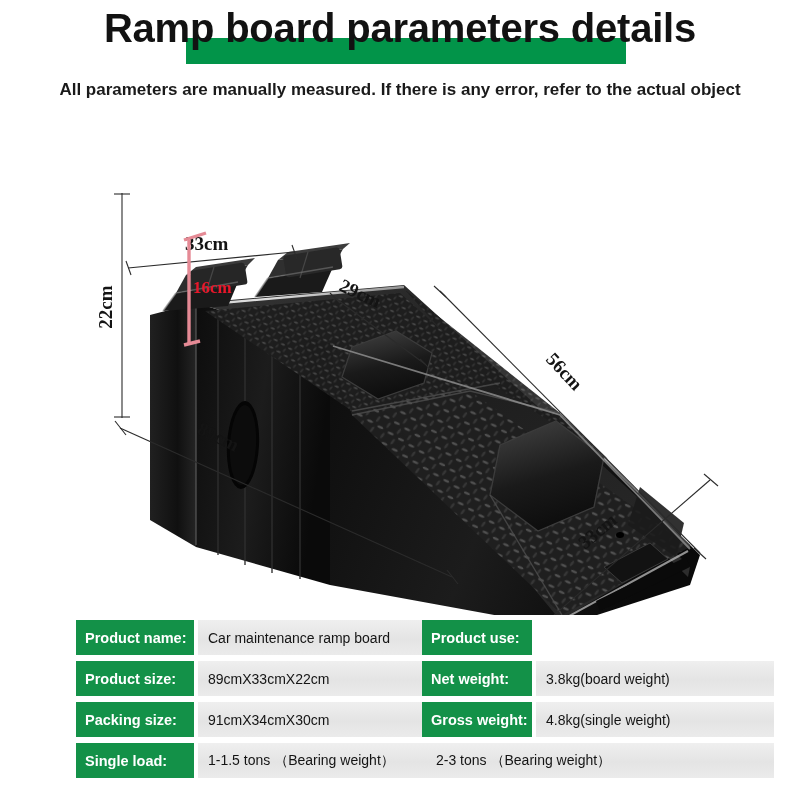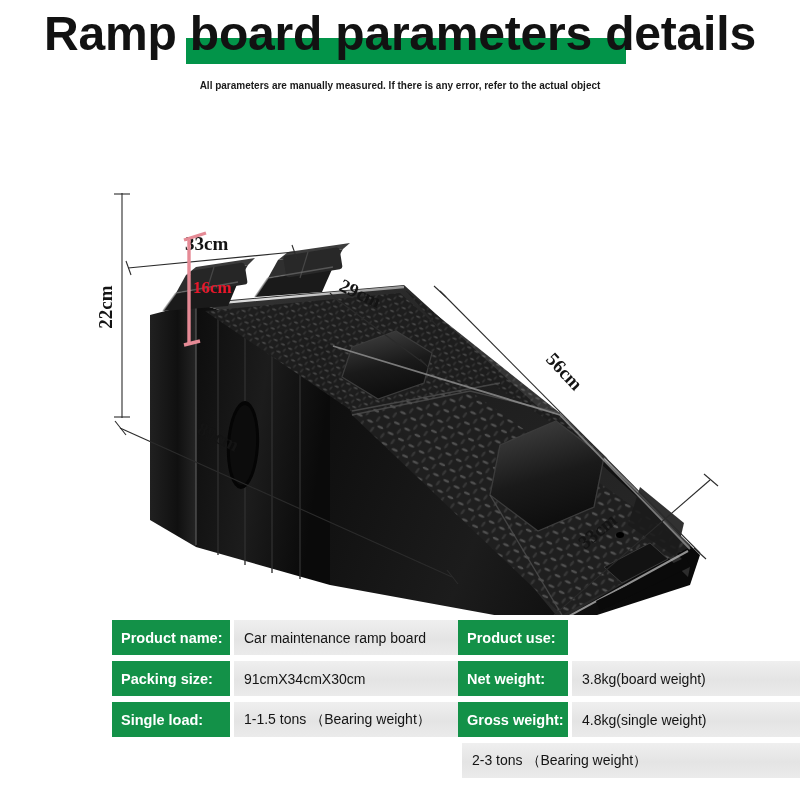--- a/index.html
+++ b/index.html
@@ -25,32 +25,32 @@
     position: absolute;
     left: 186px; top: 38px;
     width: 440px; height: 26px;
     background: #029449;
   }
   #page-title {
     position: absolute;
     left: 0; top: 6px;
     width: 800px;
     text-align: center;
-    font-size: 48px;
+    font-size: 40px;
     font-weight: bold;
     color: #121212;
     letter-spacing: -0.2px;
     white-space: nowrap;
   }
   #subtitle {
     position: absolute;
     left: 0; top: 80px;
     width: 800px;
     text-align: center;
-    font-size: 10px;
+    font-size: 17px;
     font-weight: bold;
     color: #1a1a1a;
     white-space: nowrap;
   }
 
   
   #figure {
     position: absolute;
     left: 0; top: 115px;
     width: 800px; height: 500px;
@@ -85,21 +85,20 @@
   
   #spec-table {
     position: absolute;
     left: 0; top: 620px;
     width: 800px; height: 180px;
   }
   .spec-col {
     position: absolute;
     top: 0;
     width: 352px;
-    margin-left: 36px;
   }
   #spec-col-left  { left: 76px; }
   #spec-col-right { left: 422px; }
 
   .spec-row {
     display: flex;
     align-items: stretch;
     height: 35px;
     margin-bottom: 6px;
   }
@@ -323,20 +322,24 @@
 </div>
 
 <div id="spec-table">
 
   <div class="spec-col" id="spec-col-left">
     <div class="spec-row">
       <div class="spec-label">Product name:</div>
       <div class="spec-value">Car maintenance ramp board</div>
     </div>
     <div class="spec-row">
+      <div class="spec-label">Product size:</div>
+      <div class="spec-value">89cmX33cmX22cm</div>
+    </div>
+    <div class="spec-row">
       <div class="spec-label">Packing size:</div>
       <div class="spec-value">91cmX34cmX30cm</div>
     </div>
     <div class="spec-row">
       <div class="spec-label">Single load:</div>
       <div class="spec-value">1-1.5 tons （Bearing weight）</div>
     </div>
   </div>
 
   <div class="spec-col" id="spec-col-right">

